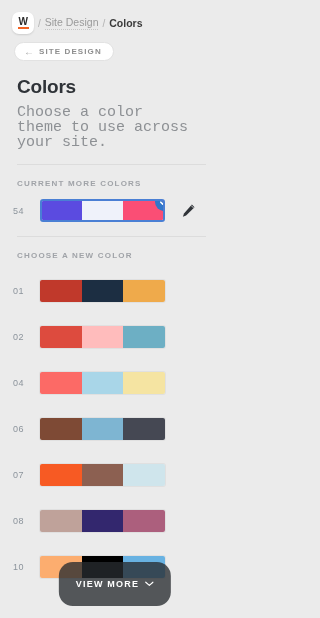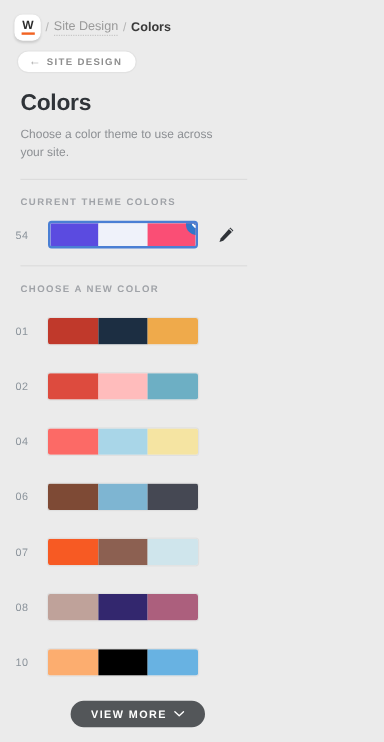--- a/index.html
+++ b/index.html
@@ -92,24 +92,25 @@
   
   .title {
     margin: 15px 0 0 17px;
     font-size: 19px;
     font-weight: bold;
     color: #2f3338;
     letter-spacing: -0.2px;
   }
   .subtitle {
     margin: 7px 17px 0 17px;
-    font-size: 10px;
+    font-size: 15px;
     line-height: 15px;
     color: #8d9094;
     max-width: 180px;
+    font-family: Liberation Mono, monospace;
   }
 
   .divider {
     height: 1px;
     background: #dcdcdc;
     margin: 14px 24px 0 17px;
   }
 
   .section-label {
     margin: 14px 0 0 17px;
@@ -182,21 +183,21 @@
   .palette .row { margin-bottom: 10px; }
 
   
   .view-more {
     position: absolute;
     left: 50%;
     transform: translateX(-50%);
     bottom: 12px;
     background: rgba(40,44,48,0.78);
     border-radius: 14px;
-    height: 22px;
+    height: 44px;
     padding: 0 17px;
     display: flex;
     align-items: center;
     gap: 6px;
     z-index: 10;
   }
   .view-more .vlabel {
     color: #ffffff;
     font-size: 9px;
     font-weight: bold;
@@ -226,21 +227,21 @@
   <span class="blabel">SITE DESIGN</span>
 </div>
 
 
 <div class="title">Colors</div>
 <div class="subtitle">Choose a color theme to use across your site.</div>
 
 <div class="divider"></div>
 
 
-<div class="section-label">CURRENT THEME COLORS</div>
+<div class="section-label">CURRENT MORE COLORS</div>
 
 <div class="current-row">
   <span class="row-num">54</span>
   <div class="current-swatch" style="border-color: rgb(74, 127, 212);">
     <span style="background: rgb(91, 75, 224);"></span>
     <span style="background: rgb(239, 242, 250);"></span>
     <span style="background: rgb(250, 78, 117);"></span>
     <div class="check-badge" style="background: rgb(49, 119, 201);">
       <svg width="10" height="10" viewBox="0 0 10 10" aria-hidden="true">
         <path d="M1.8 5.2 L3.8 7.2 L8.2 2.8" fill="none" stroke="#ffffff" stroke-width="1.6" stroke-linecap="round" stroke-linejoin="round"></path>

